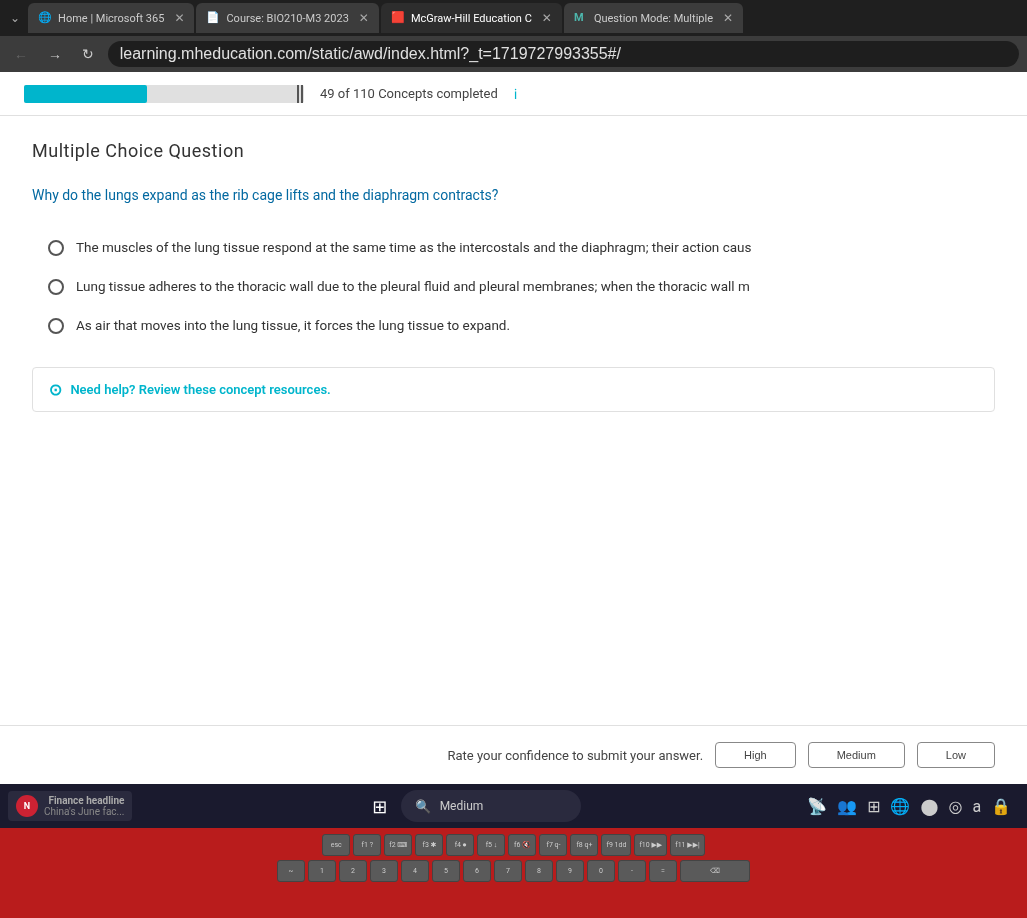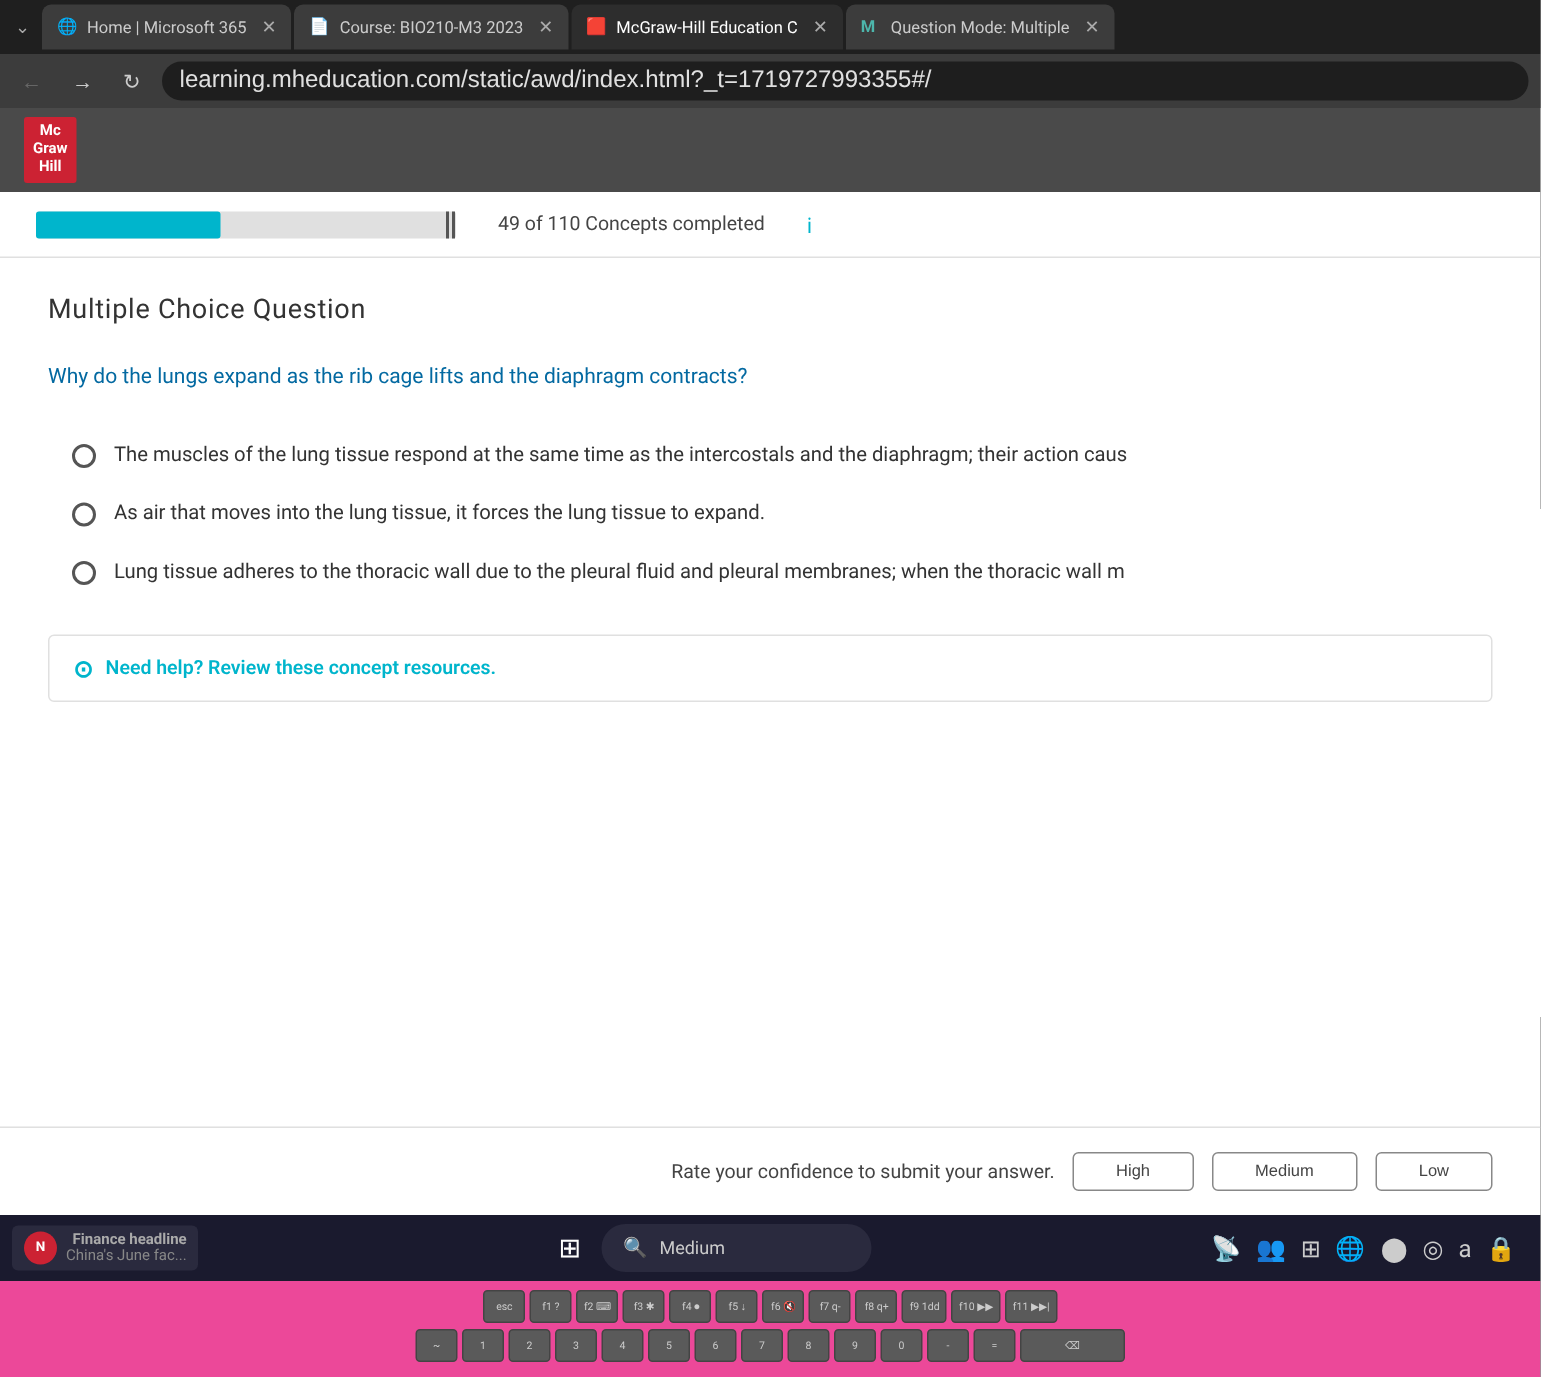--- a/index.html
+++ b/index.html
@@ -133,21 +133,21 @@
       border-radius: 2px;
       text-align: center;
     }
 
     
     .progress-area {
       background: white;
       padding: 12px 24px;
       display: flex;
       align-items: center;
-      gap: 28px;
+      gap: 16px;
       border-bottom: 1px solid #e0e0e0;
     }
 
     .progress-bar-container {
       width: 280px;
       height: 18px;
       background: #e0e0e0;
       border-radius: 2px;
       overflow: visible;
       position: relative;
@@ -384,22 +384,22 @@
     }
 
     .taskbar-icon {
       color: #ccc;
       font-size: 16px;
       cursor: pointer;
     }
 
     
     .keyboard-area {
-      background: #ec4899;
-      height: 64px;
+      background: #b91c1c;
+      height: 90px;
       padding: 6px 20px;
       display: flex;
       flex-direction: column;
       gap: 4px;
     }
 
     .keyboard-row {
       display: flex;
       gap: 3px;
       justify-content: center;
@@ -455,27 +455,20 @@
   <div class="address-bar">
     <span class="nav-btn disabled">←</span>
     <span class="nav-btn">→</span>
     <span class="nav-btn">↻</span>
     <input class="address-field" type="text" value="learning.mheducation.com/static/awd/index.html?_t=1719727993355#/" style="">
   </div>
 </div>
 
 <div class="page-wrapper">
 
-  <div class="mgh-header">
-    <div class="mgh-logo">
-      <span>Mc</span><br>
-      <span>Graw</span><br>
-      <span>Hill</span>
-    </div>
-  </div>
 
   <div class="progress-area">
     <div class="progress-bar-container">
       <div class="progress-bar-fill"></div>
       <div class="progress-stripe"></div>
     </div>
     <span class="progress-text">49 of 110 Concepts completed</span>
     <span class="info-icon">ℹ</span>
   </div>
 
@@ -487,26 +480,26 @@
 
     <div class="answer-options">
 
       <div class="answer-option">
         <div class="radio-circle"></div>
         <span class="option-text">The muscles of the lung tissue respond at the same time as the intercostals and the diaphragm; their action caus</span>
       </div>
 
       <div class="answer-option">
         <div class="radio-circle"></div>
-        <span class="option-text">As air that moves into the lung tissue, it forces the lung tissue to expand.</span>
+        <span class="option-text">Lung tissue adheres to the thoracic wall due to the pleural fluid and pleural membranes; when the thoracic wall m</span>
       </div>
 
       <div class="answer-option">
         <div class="radio-circle"></div>
-        <span class="option-text">Lung tissue adheres to the thoracic wall due to the pleural fluid and pleural membranes; when the thoracic wall m</span>
+        <span class="option-text">As air that moves into the lung tissue, it forces the lung tissue to expand.</span>
       </div>
 
     </div>
 
     <div class="help-section">
       <span class="help-icon">⊙</span>
       <span class="help-text">Need help? Review these concept resources.</span>
     </div>
 
   </div>

